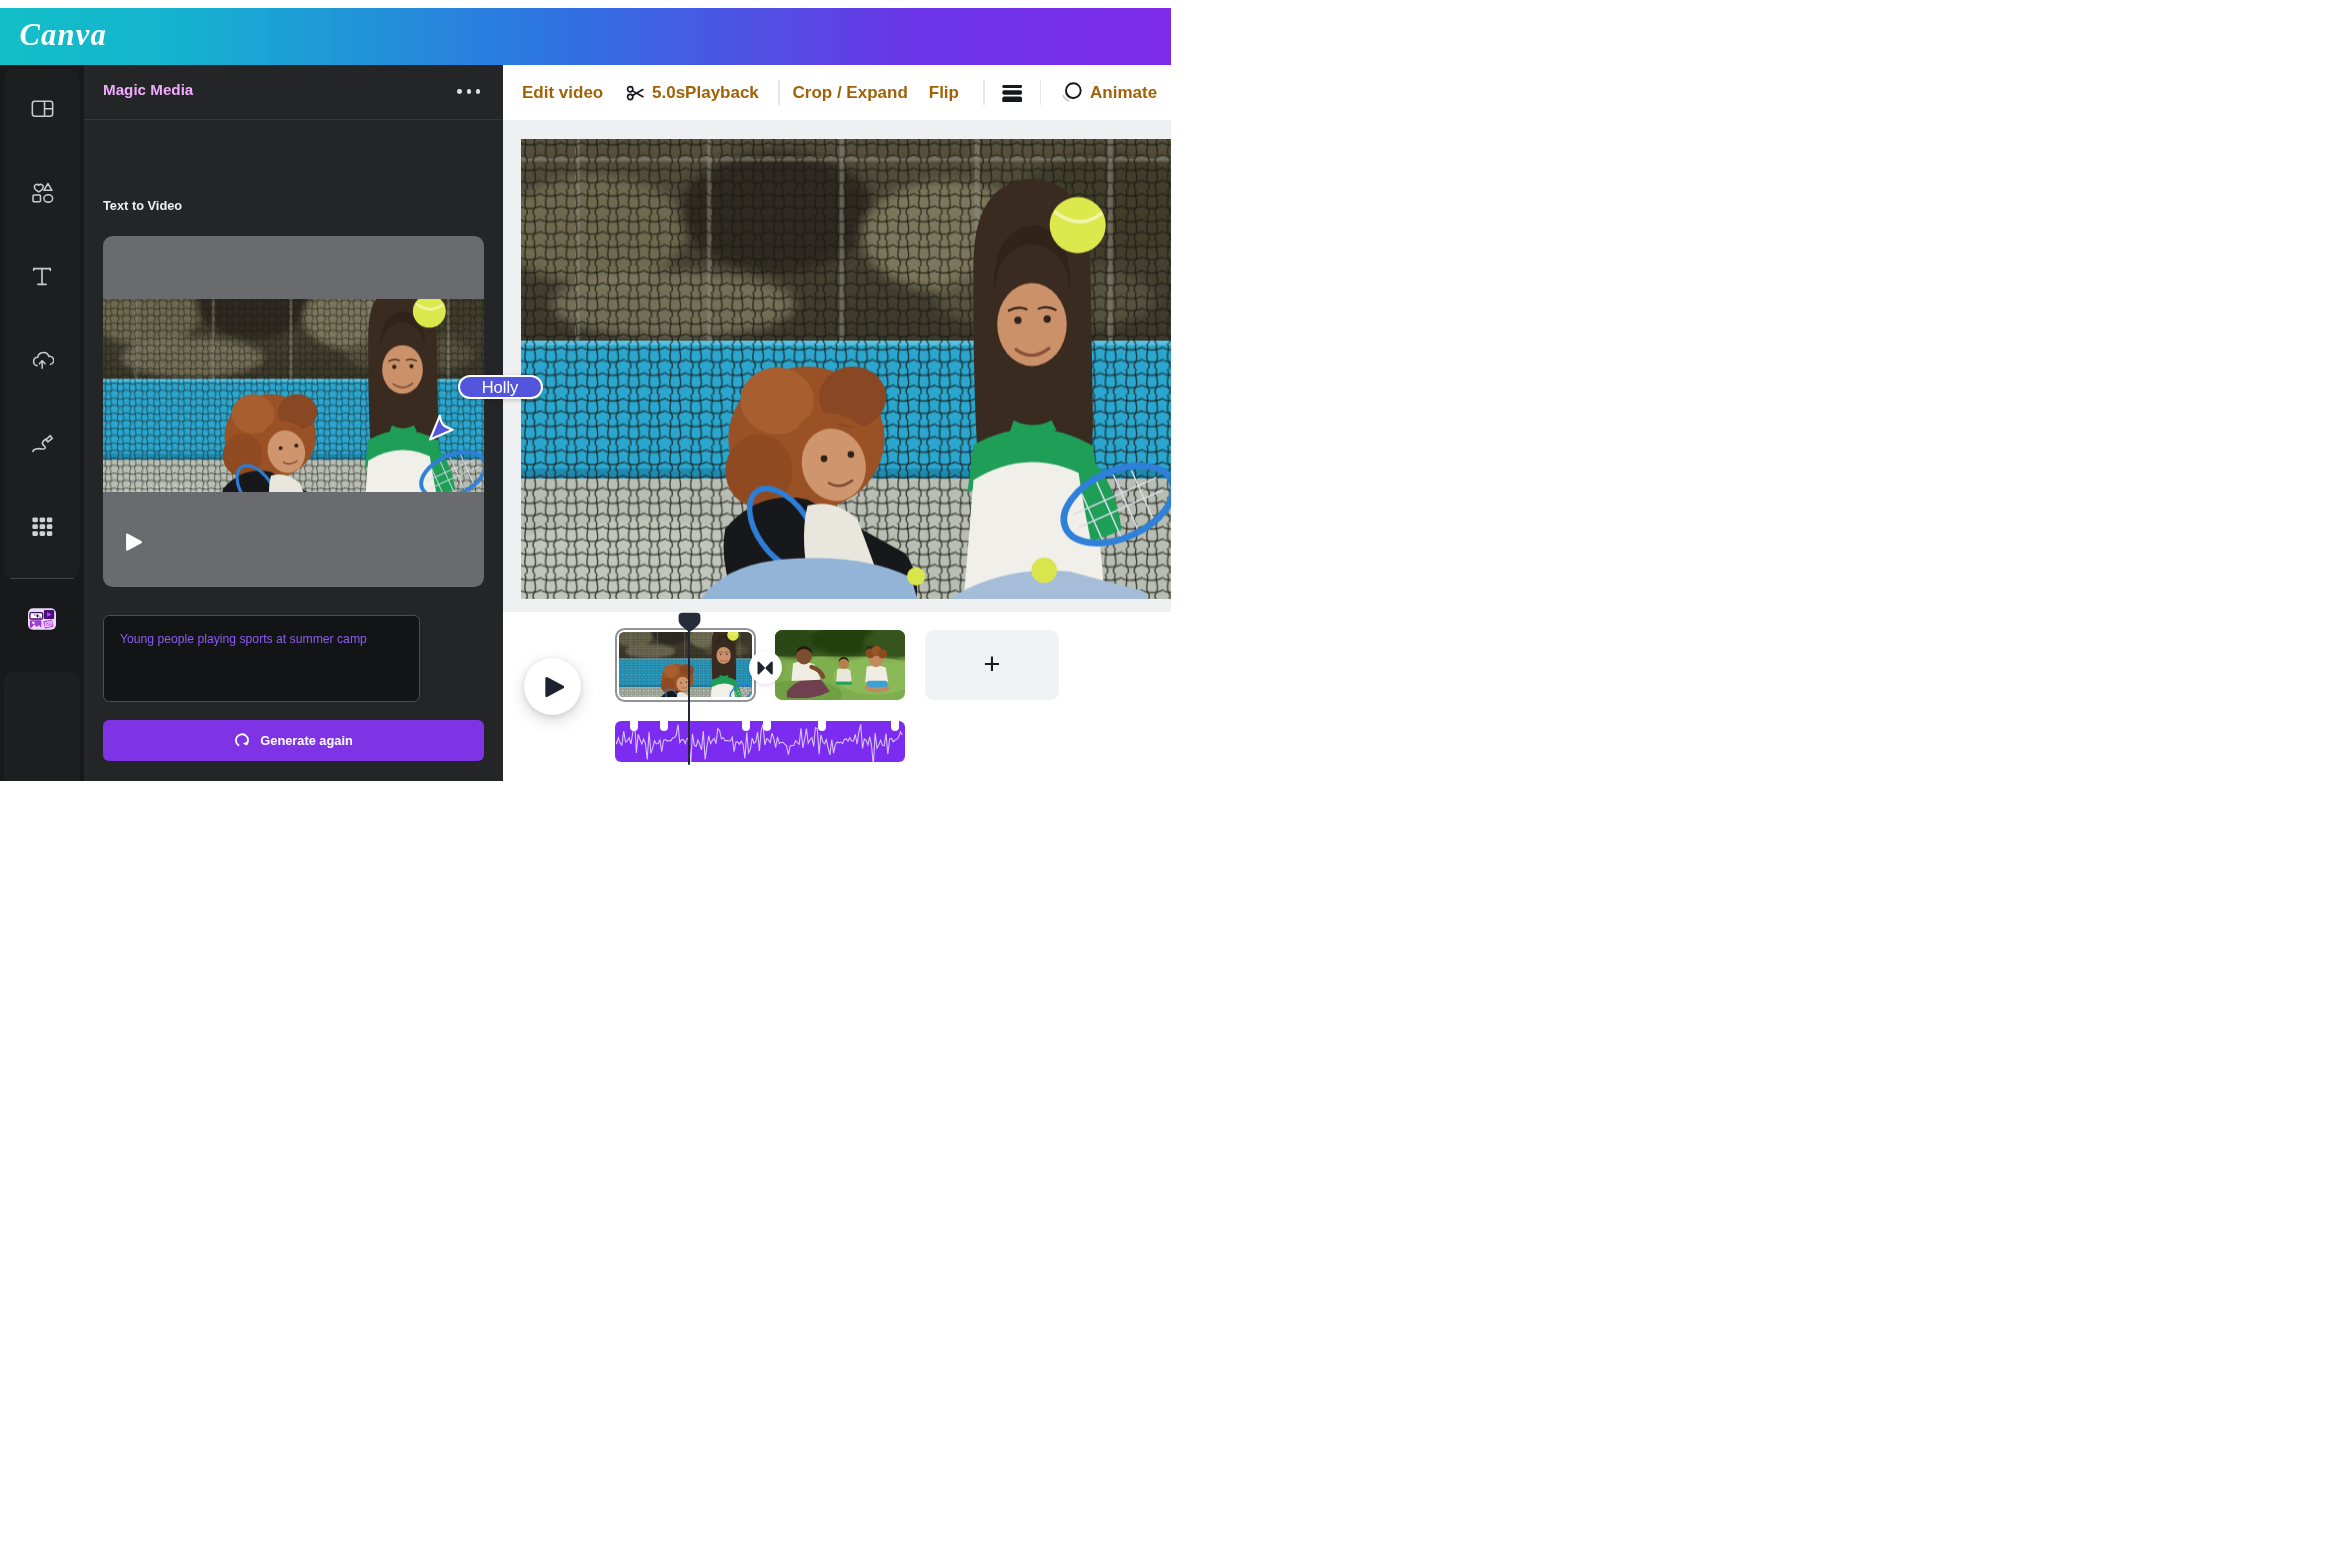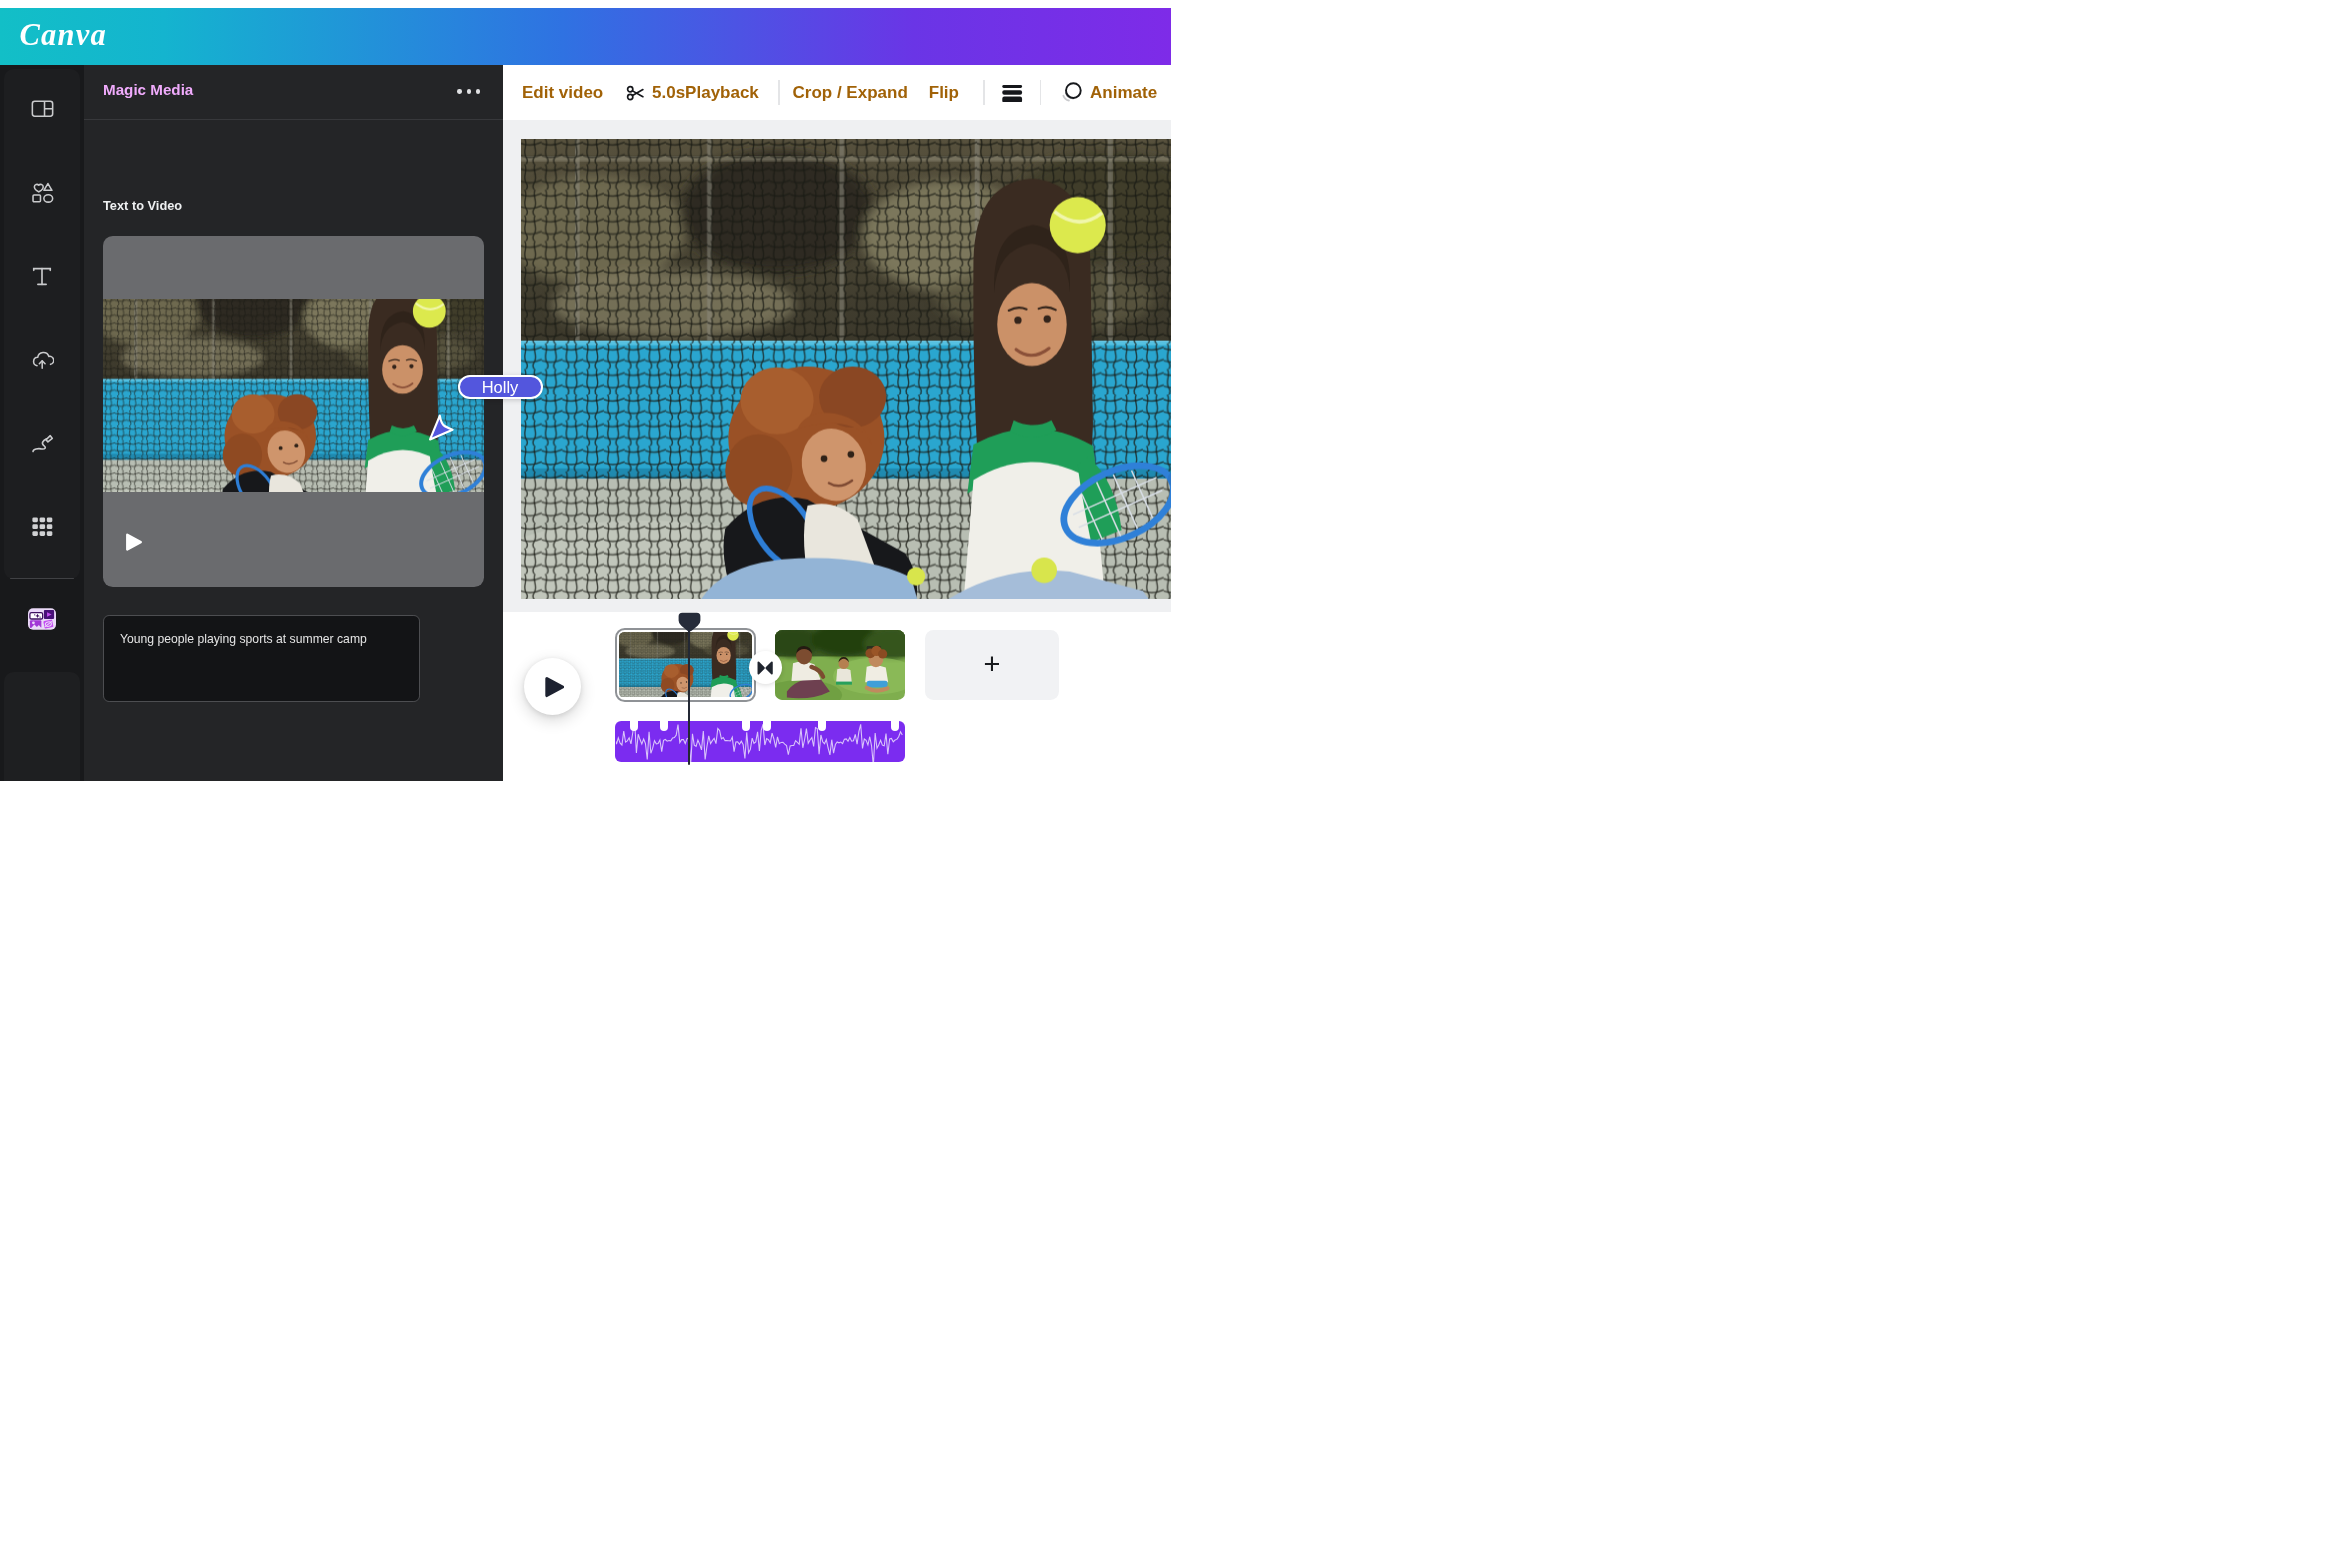--- a/index.html
+++ b/index.html
@@ -34,21 +34,21 @@
   .tab-images{left:110px;color:#a7a9ac;font-weight:500}
   .tab-videos{left:305px;color:#f5f6f7;font-weight:600}
   .tab-underline{position:absolute;left:213px;width:186px;top:56px;height:3.7px;border-radius:1.8px;background:#8a63e9}
   .section-title{position:absolute;left:19px;top:133px;font-size:12.8px;font-weight:600;color:#eef0f1}
   .preview-card{position:absolute;left:19px;top:171px;width:381px;height:351px;border-radius:9.8px;
     background:#6a6b6e;overflow:hidden;cursor:pointer}
   .preview-strip{position:absolute;left:0;top:63px;width:381px;height:193px}
   .preview-play{position:absolute;left:23px;bottom:34px}
   .prompt-box{position:absolute;left:19px;top:550px;width:317px;height:87px;background:#131416;
     border:1.2px solid #4d4e51;border-radius:6.1px;padding:14.6px 16px;font-size:12.2px;line-height:1.45;
-    color:#e5e5e5;resize:none;outline:none;font-family:"Liberation Sans",sans-serif}
+    color:#8b5cf6;resize:none;outline:none;font-family:"Liberation Sans",sans-serif}
   .generate-btn{position:absolute;left:19px;top:655px;width:381px;height:41px;border-radius:6.1px;
     background:#7e33e4;display:flex;align-items:center;justify-content:center;gap:9.1px;cursor:pointer;border:none}
   .generate-btn span{font-size:12.8px;font-weight:600;color:#fff}
 
   
   .toolbar{position:absolute;left:503px;top:65px;right:0;height:55px;background:#fff;display:flex;
     align-items:center;padding-left:19px;overflow:hidden;box-shadow:0 0.6px 0 rgba(0,0,0,.07)}
   .tb-item{font-size:17px;font-weight:600;color:#a16207;white-space:nowrap;cursor:pointer}
   .tb-sep{width:1.2px;height:25.6px;background:#e4e5e7}
   .tb-group{display:flex;align-items:flex-end;gap:6.7px;cursor:pointer}
@@ -322,20 +322,27 @@
       </div>
       <div class="preview-play">
         <svg width="16" height="18.3" viewBox="0 0 26 30">
           <path d="M2,3 L24,15 L2,27 Z" fill="#fff" stroke="#fff" stroke-width="4" stroke-linejoin="round"></path>
         </svg>
       </div>
     </div>
 
     <textarea class="prompt-box" spellcheck="false" aria-label="Text to Video" style="">Young people playing sports at summer camp</textarea>
 
+    <button class="generate-btn">
+      <svg width="17" height="18.3" viewBox="0 0 28 30">
+        <path d="M7.5,23.5 A10,10 0 1 1 21,21.5" fill="none" stroke="#fff" stroke-width="3" stroke-linecap="round"></path>
+        <path d="M23.5,16.5 L20.6,24 L14.8,20.4 Z" fill="#fff"></path>
+      </svg>
+      <span>Generate again</span>
+    </button>
   </section>
 
   <div class="toolbar">
     <div class="tb-item">Edit video</div>
     <div class="tb-group" style="margin-left:22.6px">
       <svg width="19.5" height="18.3" viewBox="0 0 30 28">
         <g fill="none" stroke="#15171b" stroke-width="2.6" stroke-linecap="round">
           <circle cx="6.5" cy="8" r="4"></circle>
             <circle cx="6.5" cy="20" r="4"></circle>
           <line x1="10" y1="10.5" x2="26" y2="19.5"></line>

